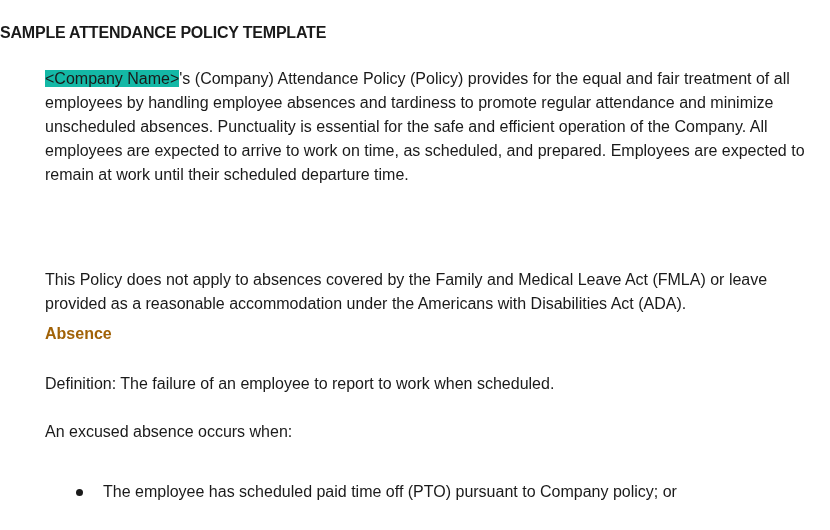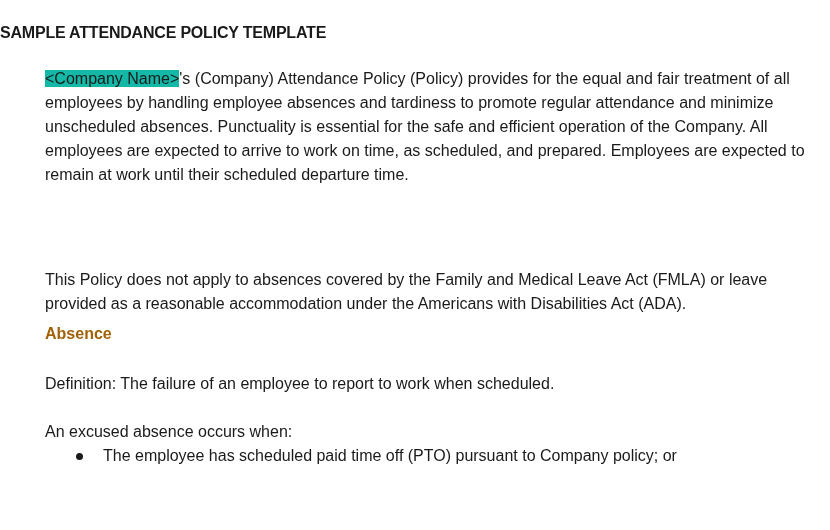--- a/index.html
+++ b/index.html
@@ -61,20 +61,21 @@
       width: 770px;
       margin: 0;
       padding: 0;
       list-style: none;
       font-size: 16px;
       line-height: 24px;
     }
     .bullets li {
       position: relative;
       padding-left: 58px;
+      margin-top: 36px;
     }
     .bullet-dot {
       position: absolute;
       left: 31px;
       top: 9px;
       width: 7px;
       height: 7px;
       border-radius: 50%;
       background: #1a1a1a;
     }

